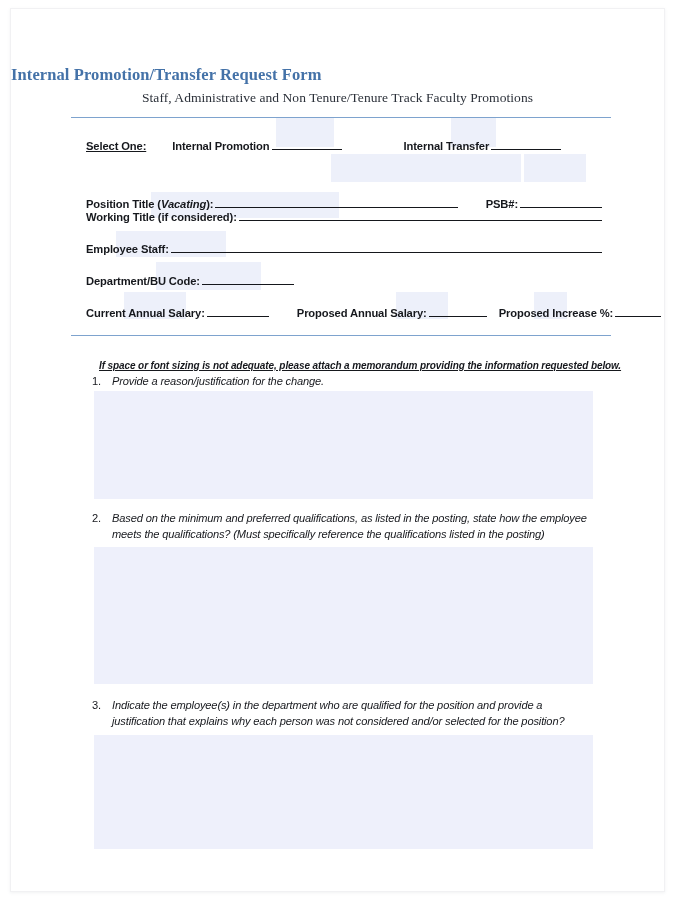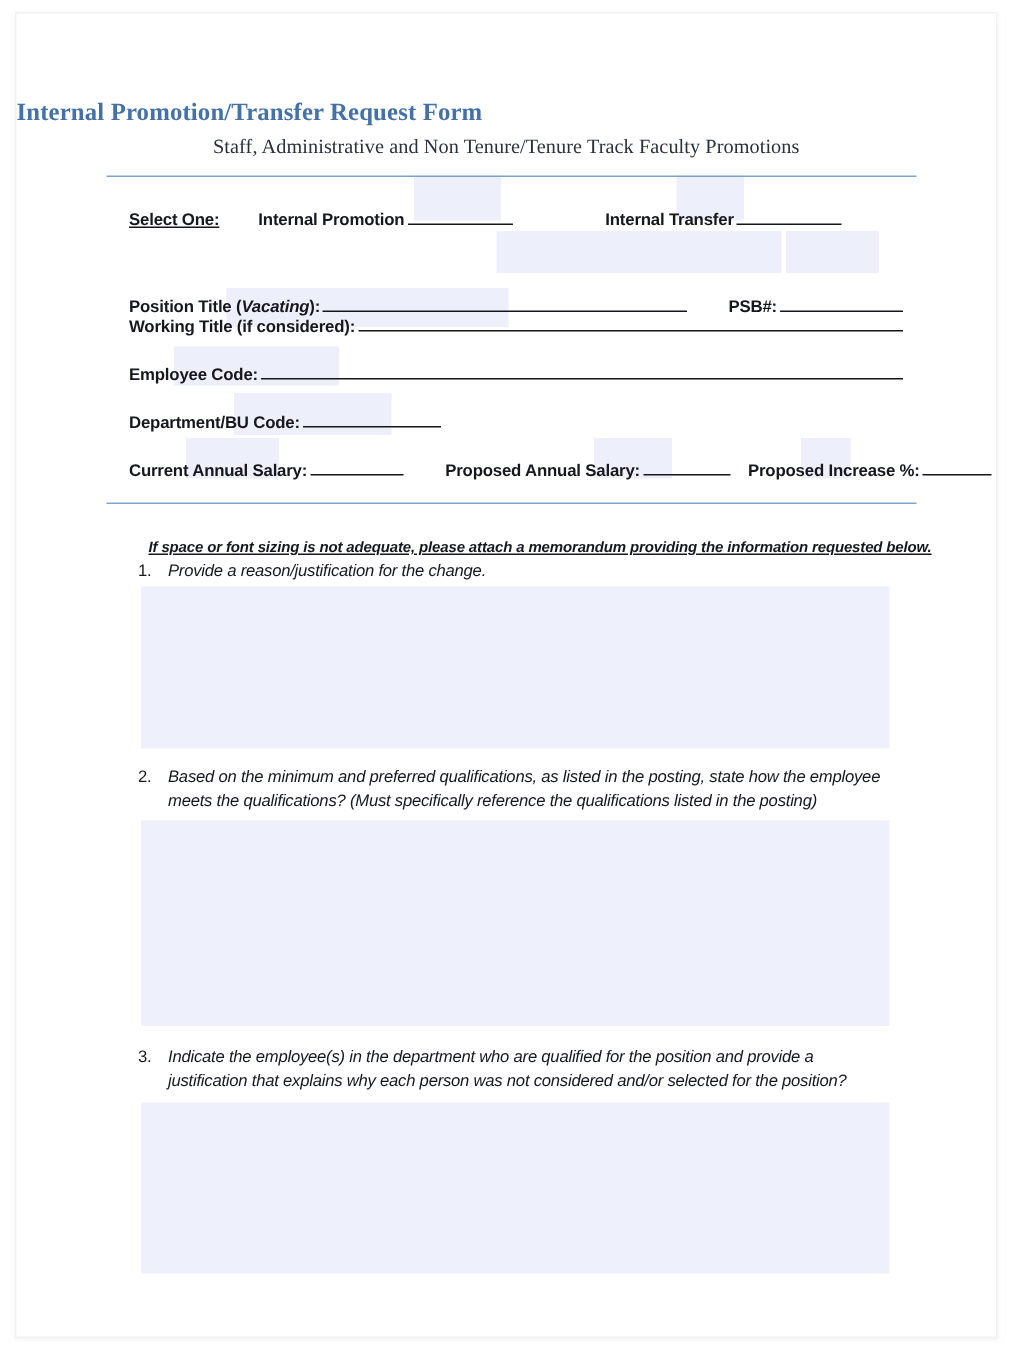--- a/index.html
+++ b/index.html
@@ -183,21 +183,21 @@
     <span class="lbl n">PSB#:</span>
     <span class="blank" style="width:82px;"></span>
   </div>
 
   <div class="frow" style="top:201px;">
     <span class="lbl n">Working Title (if considered):</span>
     <span class="blank grow"></span>
   </div>
 
   <div class="frow" style="top:233px;">
-    <span class="lbl n">Employee Code:</span>
+    <span class="lbl n">Employee Staff:</span>
     <span class="blank grow"></span>
   </div>
 
   <div class="frow" style="top:265px;">
     <span class="lbl n">Department/BU Code:</span>
     <span class="blank" style="width:92px;"></span>
   </div>
 
   <div class="frow" style="top:297px;">
     <span class="lbl n">Current Annual Salary:</span>

